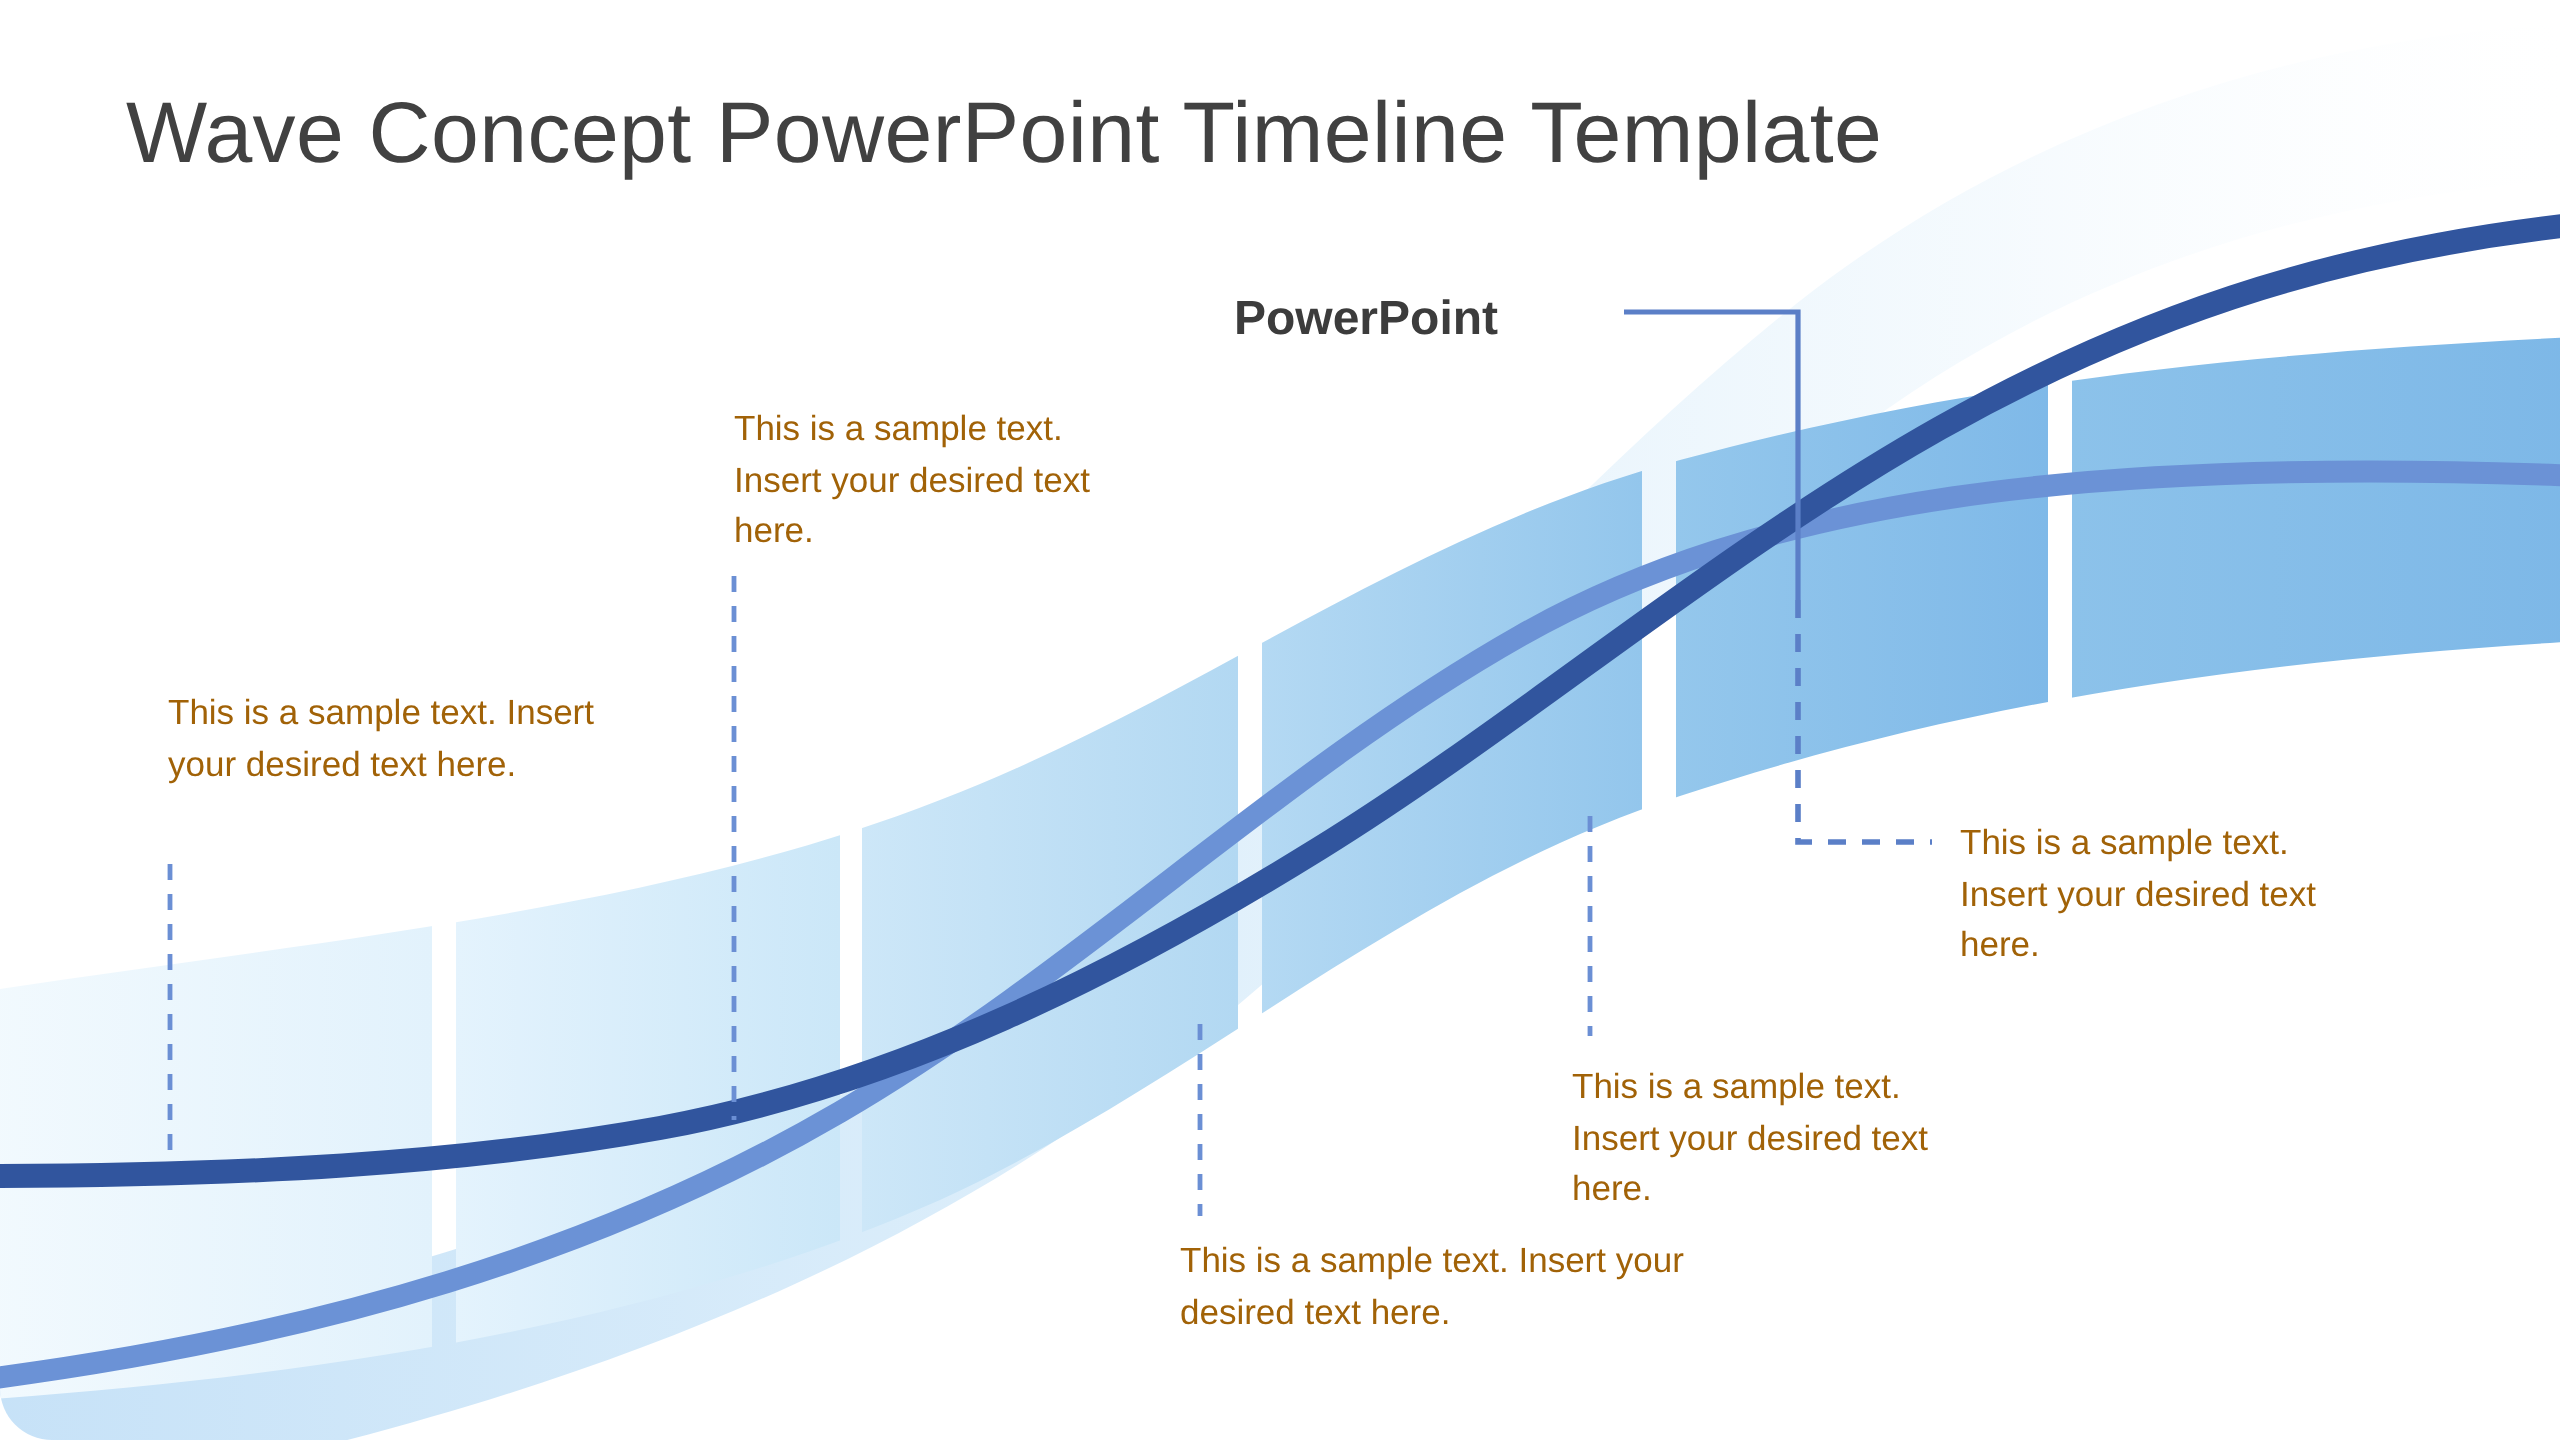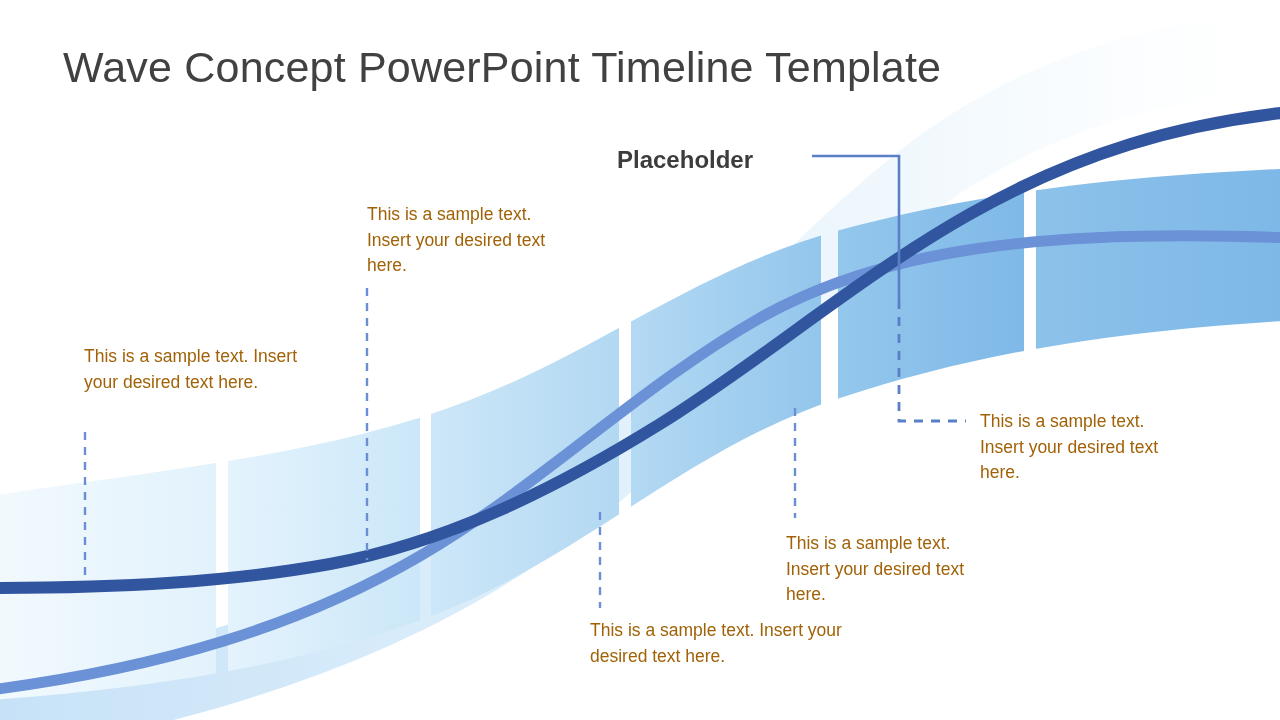--- a/index.html
+++ b/index.html
@@ -14,20 +14,21 @@
     overflow: hidden;
     font-family: "Liberation Sans", sans-serif;
   }
   #slide {
     position: absolute;
     inset: 0;
     width: 1280px;
     height: 720px;
     background: #ffffff;
     overflow: hidden;
+    border-radius: 26px;
   }
   #wave-svg {
     position: absolute;
     left: 0;
     top: 0;
     width: 1280px;
     height: 720px;
     display: block;
   }
   .slide-title {
@@ -160,21 +161,21 @@
     </g>
 
     <g>
       <path d="M 812,156 L 899,156 L 899,300" fill="none" stroke="#5b7fc7" stroke-width="2.6"></path>
       <path d="M 899,300 L 899,421 L 966,421" fill="none" stroke="#5b7fc7" stroke-width="2.8" stroke-dasharray="9 8"></path>
     </g>
   </svg>
 
   <div class="slide-title">Wave Concept PowerPoint Timeline Template</div>
 
-  <div class="placeholder-label">Placeholder</div>
+  <div class="placeholder-label">PowerPoint</div>
 
   <div class="note note-1">This is a sample text. Insert your desired text here.</div>
   <div class="note note-2">This is a sample text. Insert your desired text here.</div>
   <div class="note note-3">This is a sample text. Insert your desired text here.</div>
   <div class="note note-4">This is a sample text. Insert your desired text here.</div>
   <div class="note note-5">This is a sample text. Insert your desired text here.</div>
 
 </div>
 
 </body></html>

